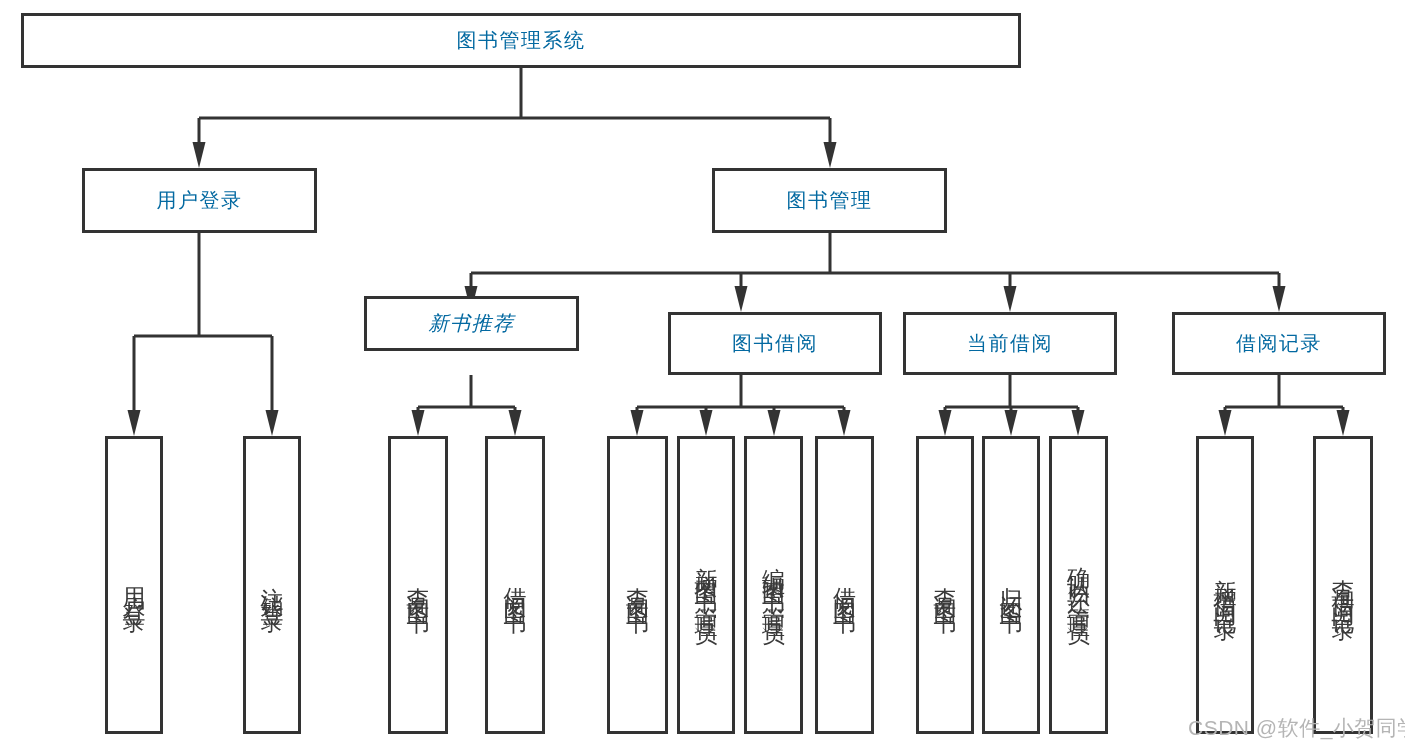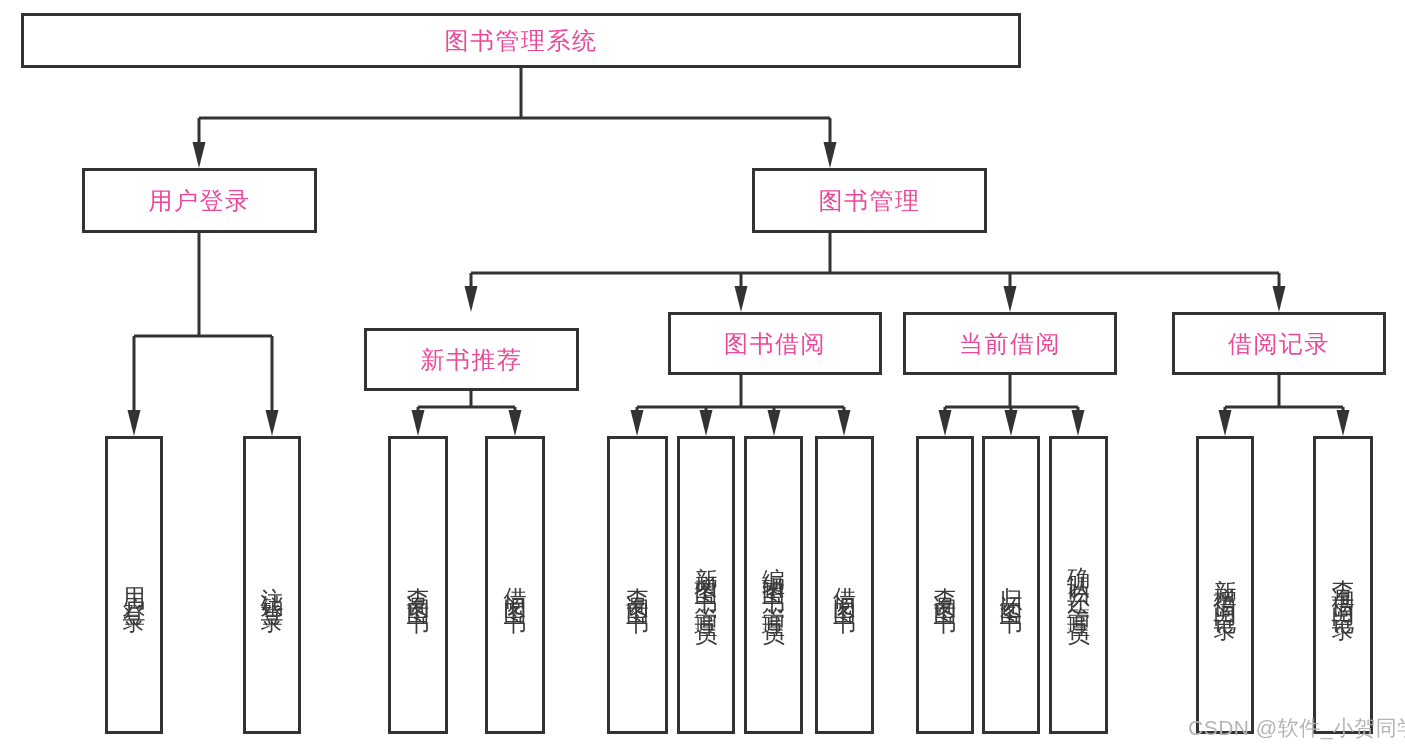--- a/index.html
+++ b/index.html
@@ -8,36 +8,36 @@
     width:1405px; height:747px;
     background:#ffffff;
     overflow:hidden;
     font-family:"Liberation Sans", sans-serif;
   }
   #connectors { position:absolute; left:0; top:0; z-index:0; }
   .hbox {
     position:absolute; box-sizing:border-box; z-index:1;
     border:3px solid #333333; background:#ffffff;
     display:flex; align-items:center; justify-content:center;
-    font-size:24px; letter-spacing:1.5px; color:#ec4899;
+    font-size:20px; letter-spacing:1.5px; color:#0369a1;
     white-space:nowrap;
   }
   .vbox {
     position:absolute; box-sizing:border-box; z-index:1;
     border:3px solid #333333; background:#ffffff;
     display:flex; align-items:center; justify-content:center;
     writing-mode:vertical-rl; text-orientation:mixed;
     font-size:23px; letter-spacing:8px; line-height:1; color:#3a3a3a;
     white-space:nowrap;
   }
   
   .n-root   { left:21px;   top:13px;  width:1000px; height:55px; }
   .n-ulogin { left:82px;   top:168px; width:235px;  height:65px; }
-  .n-bmgmt  { left:752px;  top:168px; width:235px;  height:65px; }
-  .n-g0     { left:364px;  top:328px; width:215px;  height:63px; }
+  .n-bmgmt  { left:712px;  top:168px; width:235px;  height:65px; }
+  .n-g0     { left:364px;  top:296px; width:215px;  height:55px;font-style:italic; }
   .n-g1     { left:634px;  top:312px; width:214px;  height:63px;margin-left:34px; }
   .n-g2     { left:903px;  top:312px; width:214px;  height:63px;text-align:center; }
   .n-g3     { left:1172px; top:312px; width:214px;  height:63px; }
   
   .l-login  { left:105px;  top:436px; width:58px; height:298px; }
   .l-logout { left:243px;  top:436px; width:58px; height:298px; }
   .l-g0c0   { left:388px;  top:436px; width:60px; height:298px; }
   .l-g0c1   { left:485px;  top:436px; width:60px; height:298px; }
   .l-g1c0   { left:607px;  top:436px; width:61px; height:298px; }
   .l-g1c1   { left:677px;  top:436px; width:58px; height:298px; }

